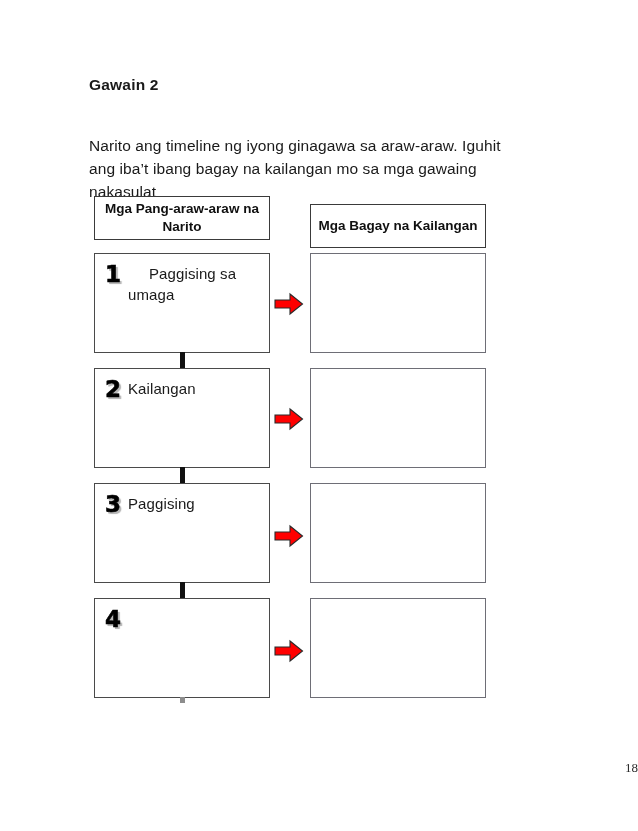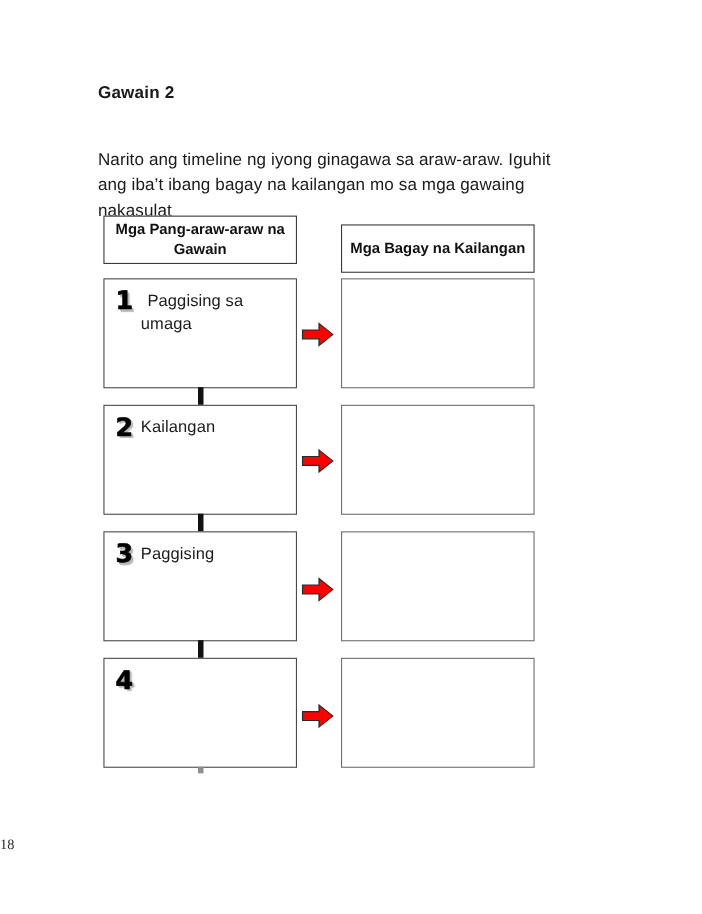--- a/index.html
+++ b/index.html
@@ -109,21 +109,21 @@
     float: left;
     margin-right: 7px;
     margin-top: -1px;
   }
   .act-label {
     font-size: 15px;
     line-height: 21px;
     color: #1a1a1a;
     letter-spacing: 0.1px;
   }
-  .act-label.indent { padding-left: 6px; }
+  .act-label.indent { padding-left: 6px; margin-left: 15px; }
 
   
   .connector {
     position: absolute;
     left: 180px;
     width: 5px;
     background: #111111;
   }
   .connector.stub {
     width: 5px;
@@ -137,39 +137,39 @@
     height: 26px;
   }
   .arrow svg { display: block; }
 
   
   .page-number {
     position: absolute;
     left: 0;
     top: 760px;
     width: 638px;
-    text-align: left;
+    text-align: right;
     font-family: "Liberation Serif", serif;
     font-size: 13px;
     color: #2b2b2b;
   }
 </style>
 </head>
 <body>
 
 <div class="page">
 
   <div class="heading">Gawain 2</div>
 
   <div class="intro">Narito ang timeline ng iyong ginagawa sa araw-araw. Iguhit ang iba’t ibang bagay na kailangan mo sa mga gawaing nakasulat</div>
 
   <div class="flow">
 
     <div class="hdr-box hdr-left">
-      <span>Mga Pang-araw-araw na Gawain</span>
+      <span>Mga Pang-araw-araw na Narito</span>
     </div>
 
     <div class="hdr-box hdr-right">
       <span>Mga Bagay na Kailangan</span>
     </div>
 
     <div class="act-box" style="top:253px; height:100px;">
       <div class="act-inner">
         <span class="badge">1</span>
         <span class="act-label indent">Paggising sa umaga</span>

